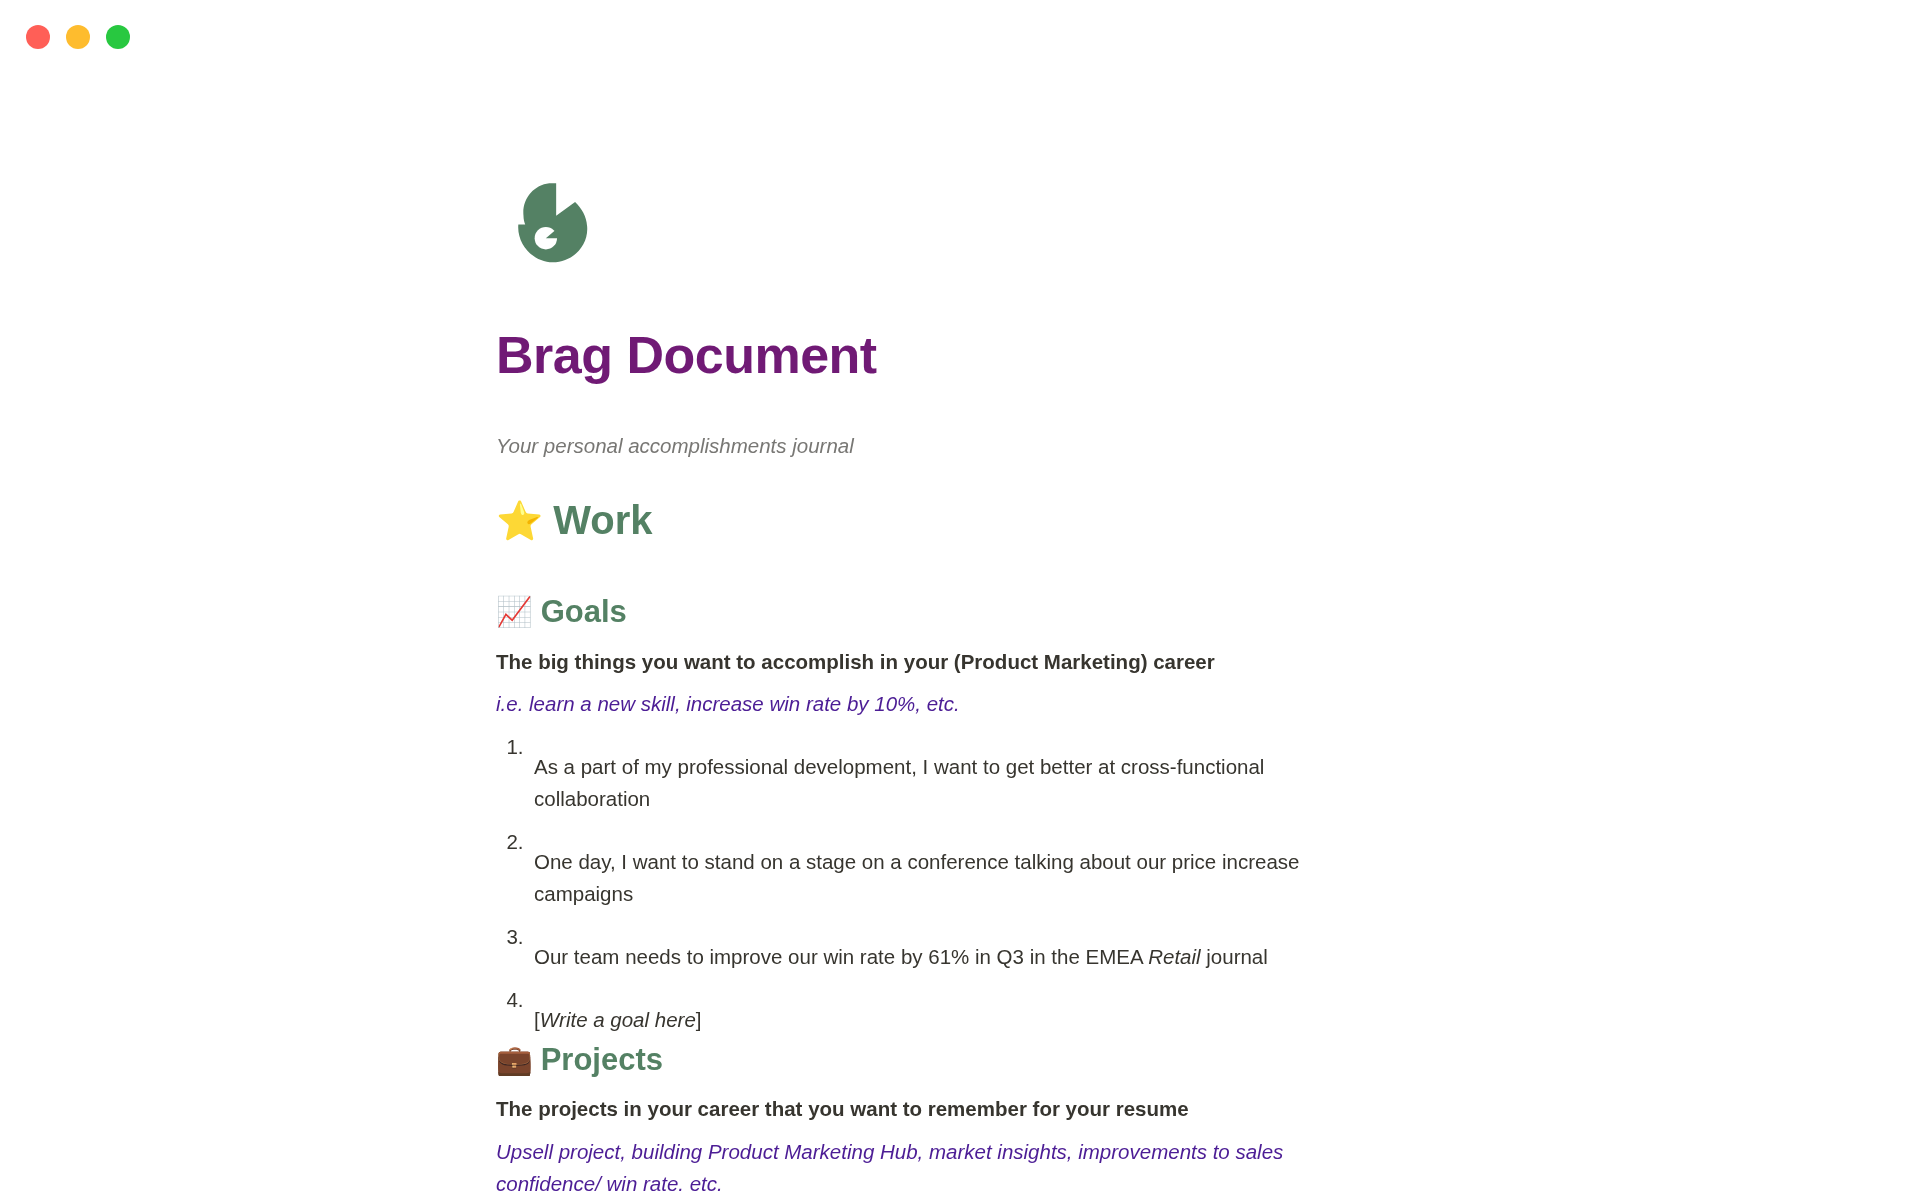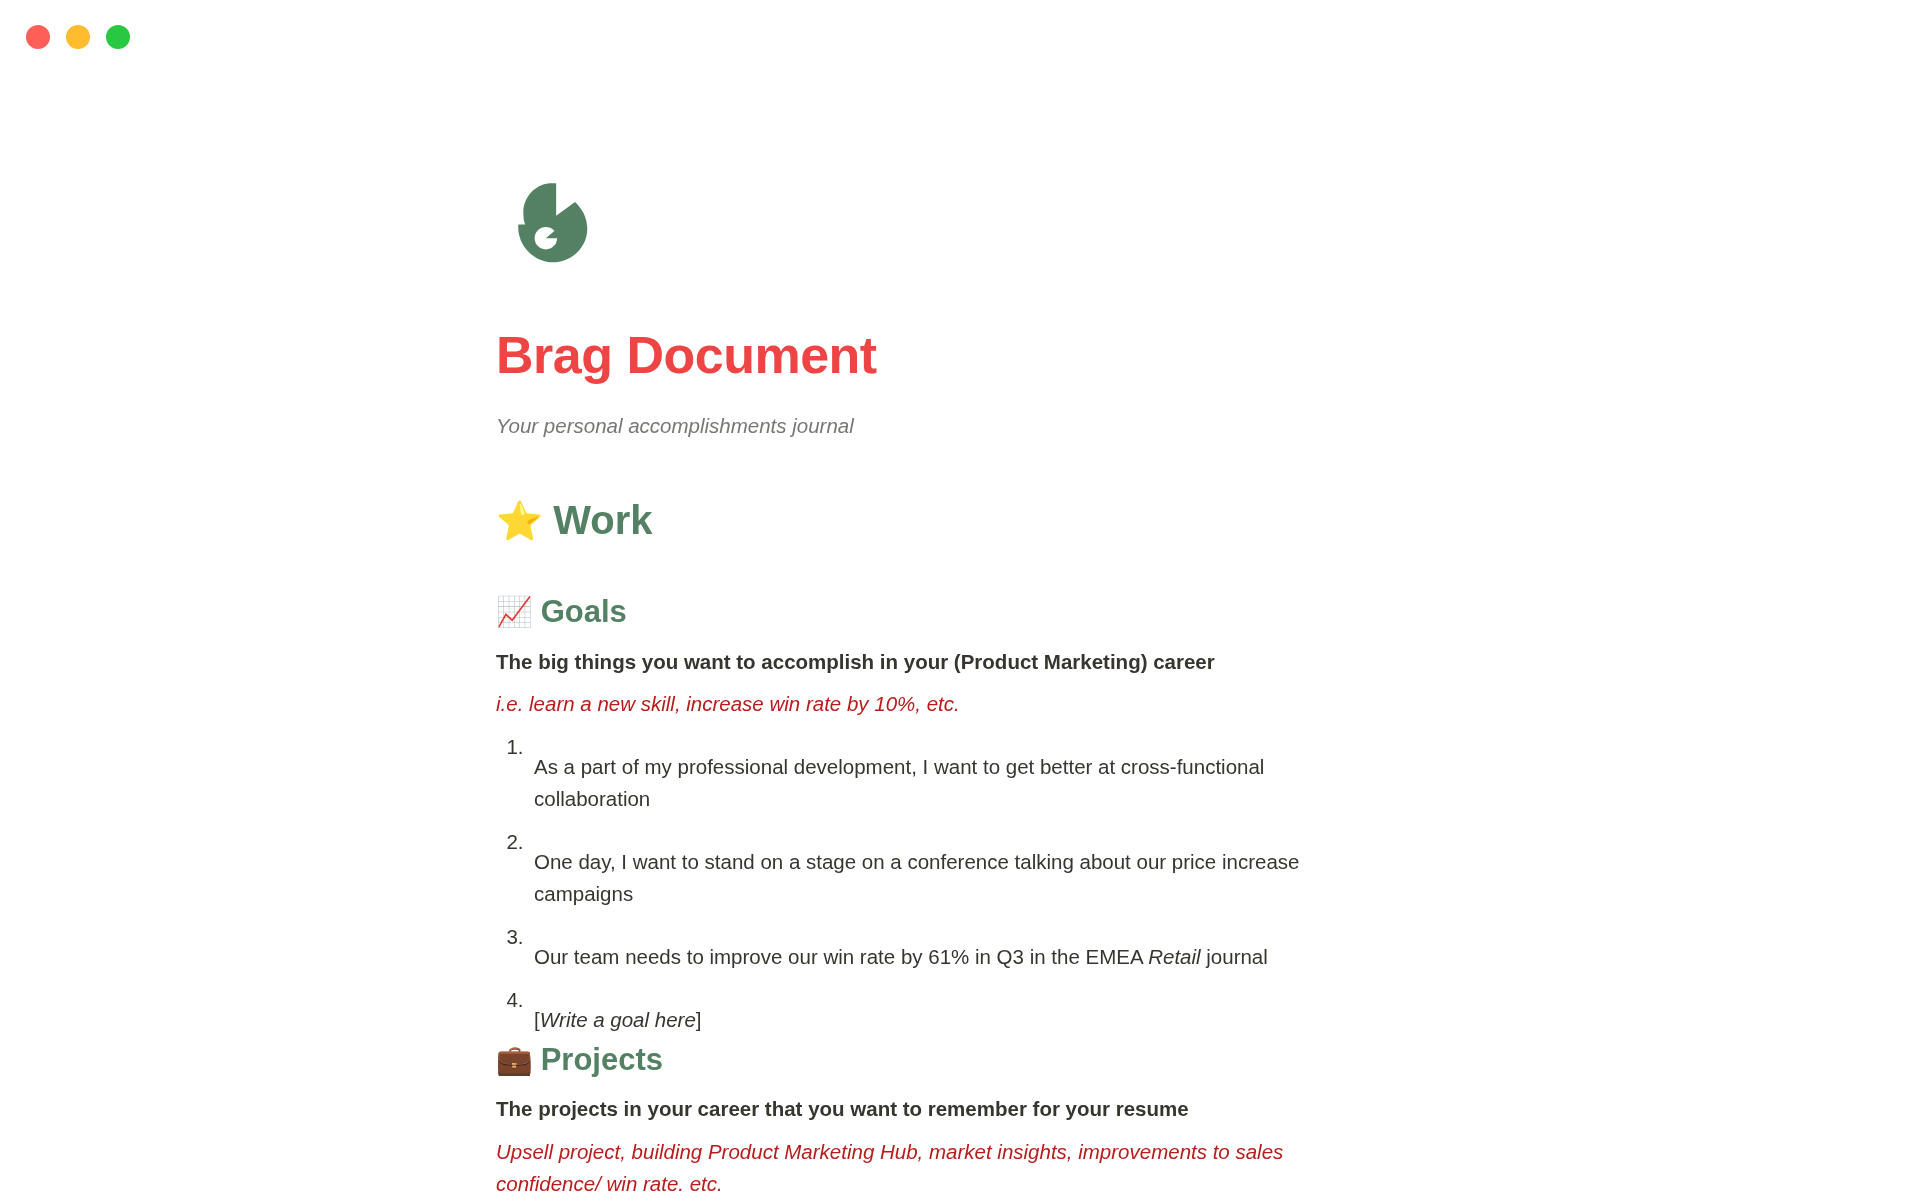--- a/index.html
+++ b/index.html
@@ -2,27 +2,27 @@
 <html><head>
 <meta charset="utf-8">
 <style>
   html, body { margin:0; padding:0; }
   body { width:1920px; height:1200px; overflow:hidden; background:#ffffff; position:relative;
          font-family:"Liberation Sans", sans-serif; color:#37352f; }
   .traffic { position:absolute; top:25px; left:26px; display:flex; gap:16px; }
   .traffic span { width:24px; height:24px; border-radius:50%; display:block; }
   .page { position:absolute; left:496px; top:0; width:880px; }
   .page-icon { position:absolute; top:178px; left:12px; width:86px; height:86px; }
-  .title { position:absolute; top:325px; left:0; margin:0; font-size:52px; font-weight:700; color:#ef4444; letter-spacing:-0.5px; white-space:nowrap; }
-  .subtitle { position:absolute; top:414px; left:0; font-size:20.5px; font-style:italic; color:#787774; white-space:nowrap; }
+  .title { position:absolute; top:325px; left:0; margin:0; font-size:52px; font-weight:700; color:#701a75; letter-spacing:-0.5px; white-space:nowrap; }
+  .subtitle { position:absolute; top:434px; left:0; font-size:20.5px; font-style:italic; color:#787774; white-space:nowrap; }
   .h1 { position:absolute; top:498px; left:0; margin:0; font-size:40px; font-weight:700; color:#548164; display:flex; align-items:center; gap:10px; white-space:nowrap; }
   .h2 { position:absolute; left:0; margin:0; font-size:31px; font-weight:700; color:#548164; display:flex; align-items:center; gap:8px; white-space:nowrap; }
   .emoji { font-size:0.95em; line-height:1; display:inline-flex; align-items:center; justify-content:center; }
   .desc-bold { position:absolute; left:0; font-size:20.5px; font-weight:700; color:#37352f; white-space:nowrap; }
-  .desc-italic { position:absolute; left:0; font-size:20.5px; font-style:italic; color:#b91c1c; line-height:32px; width:880px; }
+  .desc-italic { position:absolute; left:0; font-size:20.5px; font-style:italic; color:#4c1d95; line-height:32px; width:880px; }
   ol.goals { position:absolute; top:731px; left:0; margin:0; padding:0; list-style:none; width:880px; }
   ol.goals li { display:flex; font-size:20.5px; line-height:32px; color:#37352f; margin-bottom:11px; }
   ol.goals li .num { width:38px; flex:0 0 38px; text-align:center; padding-left:0; }
   ol.goals li .txt { flex:1;margin-top:20px; }
   .it { font-style:italic; }
 </style>
 </head>
 <body>
 
 <div class="traffic">

